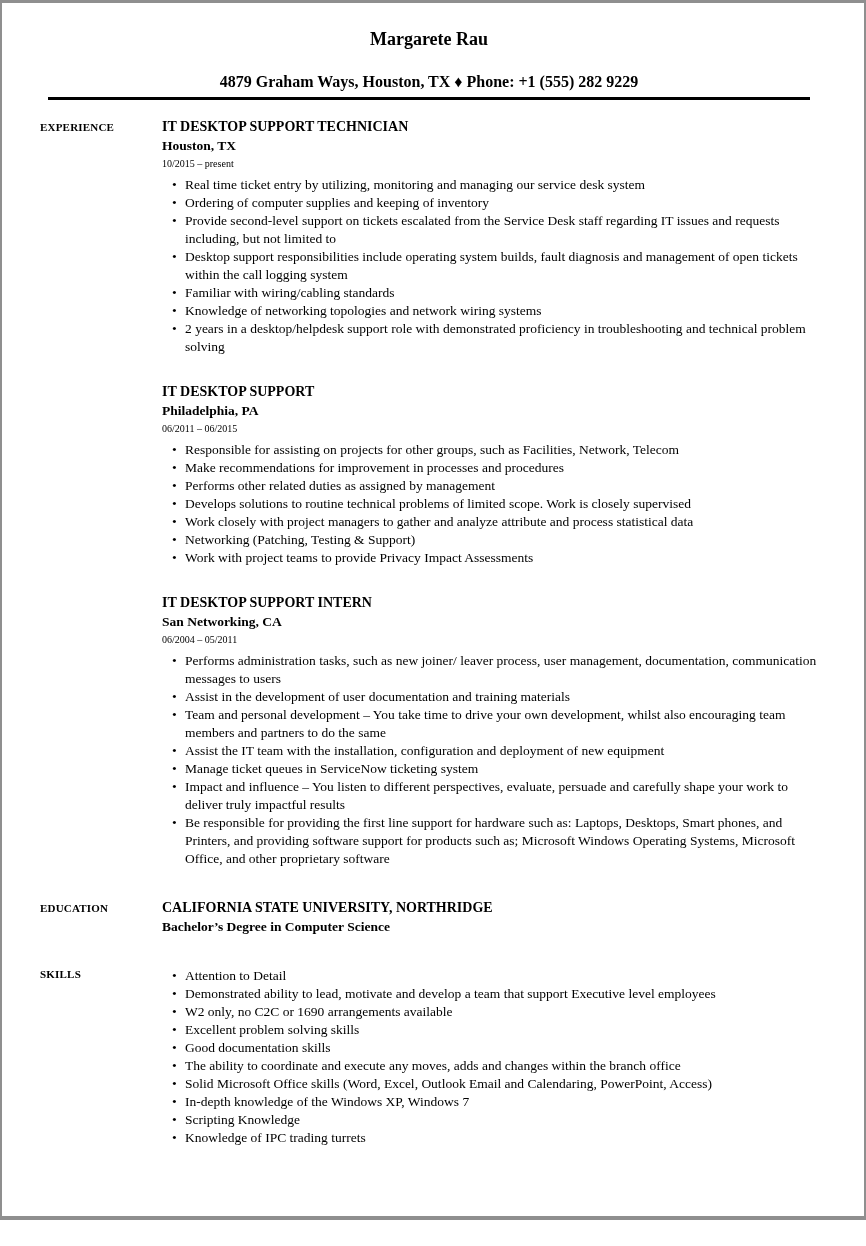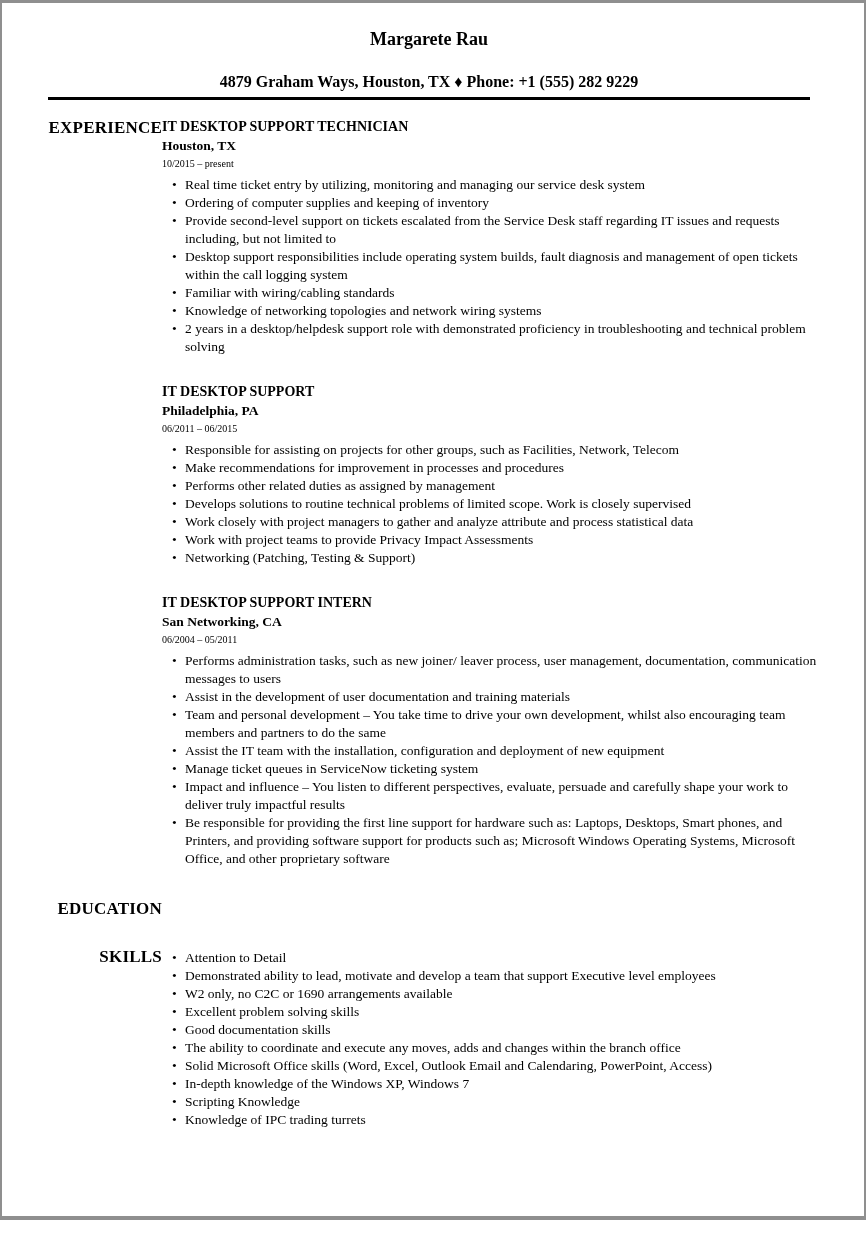--- a/index.html
+++ b/index.html
@@ -47,26 +47,25 @@
   
   main { display: block; margin-top: 17px; }
   .section {
     display: flex;
     align-items: flex-start;
   }
   .section + .section { margin-top: 30px; }
   .section-label {
     width: 122px;
     flex: 0 0 122px;
-    font-size: 17px;
+    font-size: 11px;
     font-weight: bold;
     letter-spacing: 0.2px;
     line-height: 19px;
     padding-top: 1px;
-    text-align: right;
   }
   .section-content { flex: 1 1 auto; min-width: 0; }
   
   .job + .job { margin-top: 26px; }
   .job-title {
     margin: 0;
     font-size: 14px;
     font-weight: bold;
     line-height: 19px;
   }
@@ -149,22 +148,22 @@
           <article class="job">
             <h2 class="job-title">IT DESKTOP SUPPORT</h2>
             <div class="job-location">Philadelphia, PA</div>
             <div class="job-dates">06/2011 – 06/2015</div>
             <ul class="bullets">
               <li>Responsible for assisting on projects for other groups, such as Facilities, Network, Telecom</li>
               <li>Make recommendations for improvement in processes and procedures</li>
               <li>Performs other related duties as assigned by management</li>
               <li>Develops solutions to routine technical problems of limited scope. Work is closely supervised</li>
               <li>Work closely with project managers to gather and analyze attribute and process statistical data</li>
+              <li>Networking (Patching, Testing &amp; Support)</li>
               <li>Work with project teams to provide Privacy Impact Assessments</li>
-              <li>Networking (Patching, Testing &amp; Support)</li>
             </ul>
           </article>
 
           <article class="job">
             <h2 class="job-title">IT DESKTOP SUPPORT INTERN</h2>
             <div class="job-location">San Networking, CA</div>
             <div class="job-dates">06/2004 – 05/2011</div>
             <ul class="bullets">
               <li>Performs administration tasks, such as new joiner/ leaver process, user management, documentation, communication messages to users</li>
               <li>Assist in the development of user documentation and training materials</li>
@@ -174,20 +173,24 @@
               <li>Impact and influence – You listen to different perspectives, evaluate, persuade and carefully shape your work to deliver truly impactful results</li>
               <li>Be responsible for providing the first line support for hardware such as: Laptops, Desktops, Smart phones, and Printers, and providing software support for products such as; Microsoft Windows Operating Systems, Microsoft Office, and other proprietary software</li>
             </ul>
           </article>
 
         </div>
       </section>
 
       <section class="section">
         <div class="section-label">EDUCATION</div>
+        <div class="section-content">
+          <h2 class="edu-school">CALIFORNIA STATE UNIVERSITY, NORTHRIDGE</h2>
+          <div class="edu-degree">Bachelor’s Degree in Computer Science</div>
+        </div>
       </section>
 
       <section class="section section-skills">
         <div class="section-label">SKILLS</div>
         <div class="section-content">
           <ul class="bullets">
             <li>Attention to Detail</li>
             <li>Demonstrated ability to lead, motivate and develop a team that support Executive level employees</li>
             <li>W2 only, no C2C or 1690 arrangements available</li>
             <li>Excellent problem solving skills</li>

